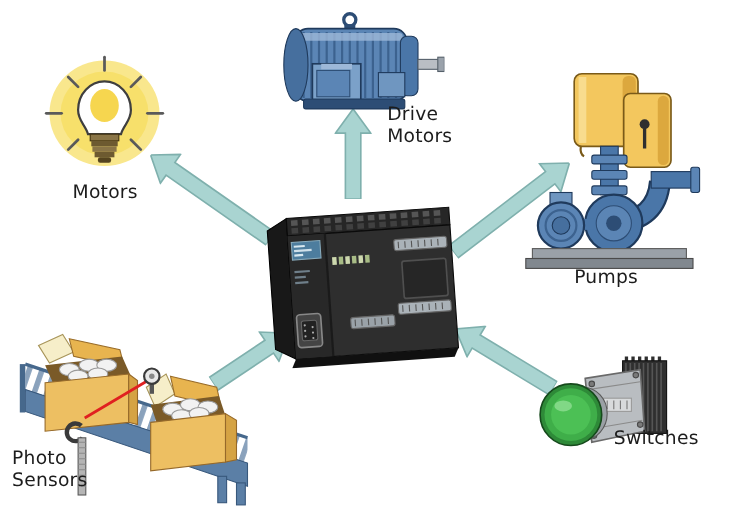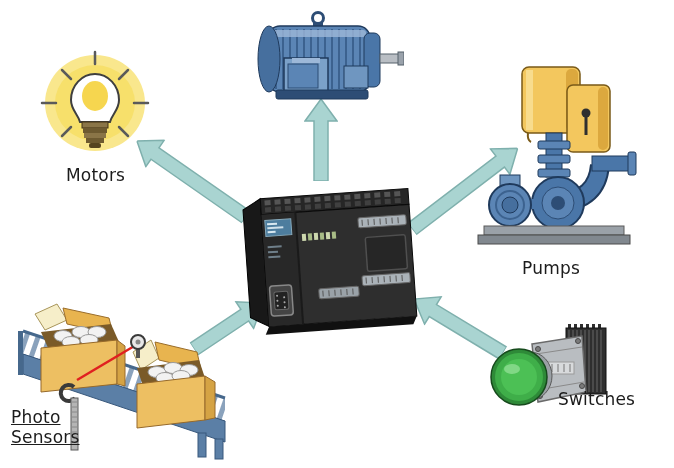--- a/index.html
+++ b/index.html
@@ -250,24 +250,28 @@
       <circle cx="41" cy="55" r="28" fill="#2e8a38" stroke="#164a1c" stroke-width="1.5"></circle>
       <circle cx="41" cy="55" r="24" fill="#3fae49"></circle>
       <circle cx="41" cy="55" r="18" fill="#4cc055"></circle>
       <ellipse cx="34" cy="47" rx="8" ry="5" fill="#8fdd92" opacity="0.8"></ellipse>
     </g>
   </svg>
 
   <div class="label" style="left:66px; top:165px;">
     <div>Motors</div>
   </div>
-  <div class="label" style="left:522px; top:242px;margin-top:16px;">
+  <div class="label" style="left:352px; top:94px;">
+    <div>Drive</div>
+    <div>Motors</div>
+  </div>
+  <div class="label" style="left:522px; top:242px;">
     <div>Pumps</div>
   </div>
-  <div class="label" style="left:11px; top:407px;text-decoration:underline;">
+  <div class="label" style="left:11px; top:407px;">
     <div>Photo</div>
     <div>Sensors</div>
   </div>
   <div class="label" style="left:558px; top:389px;">
     <div>Switches</div>
   </div>
 
 </div>
 
 </body></html>

